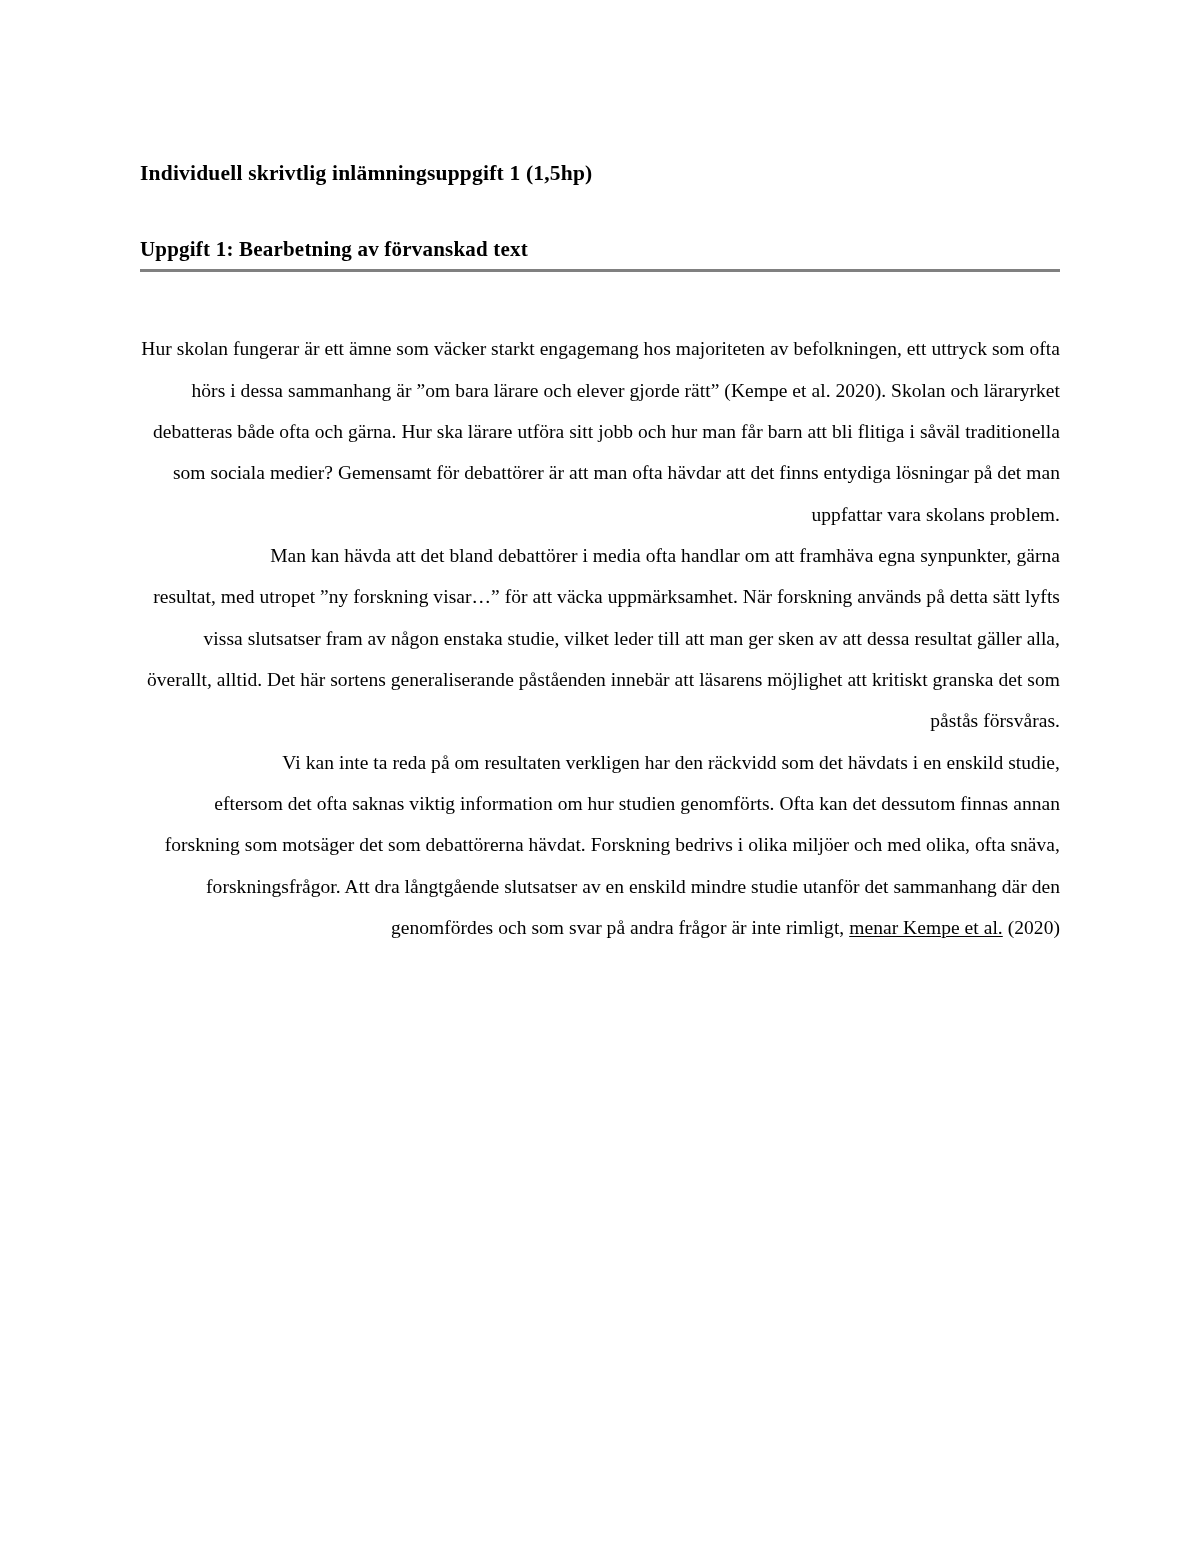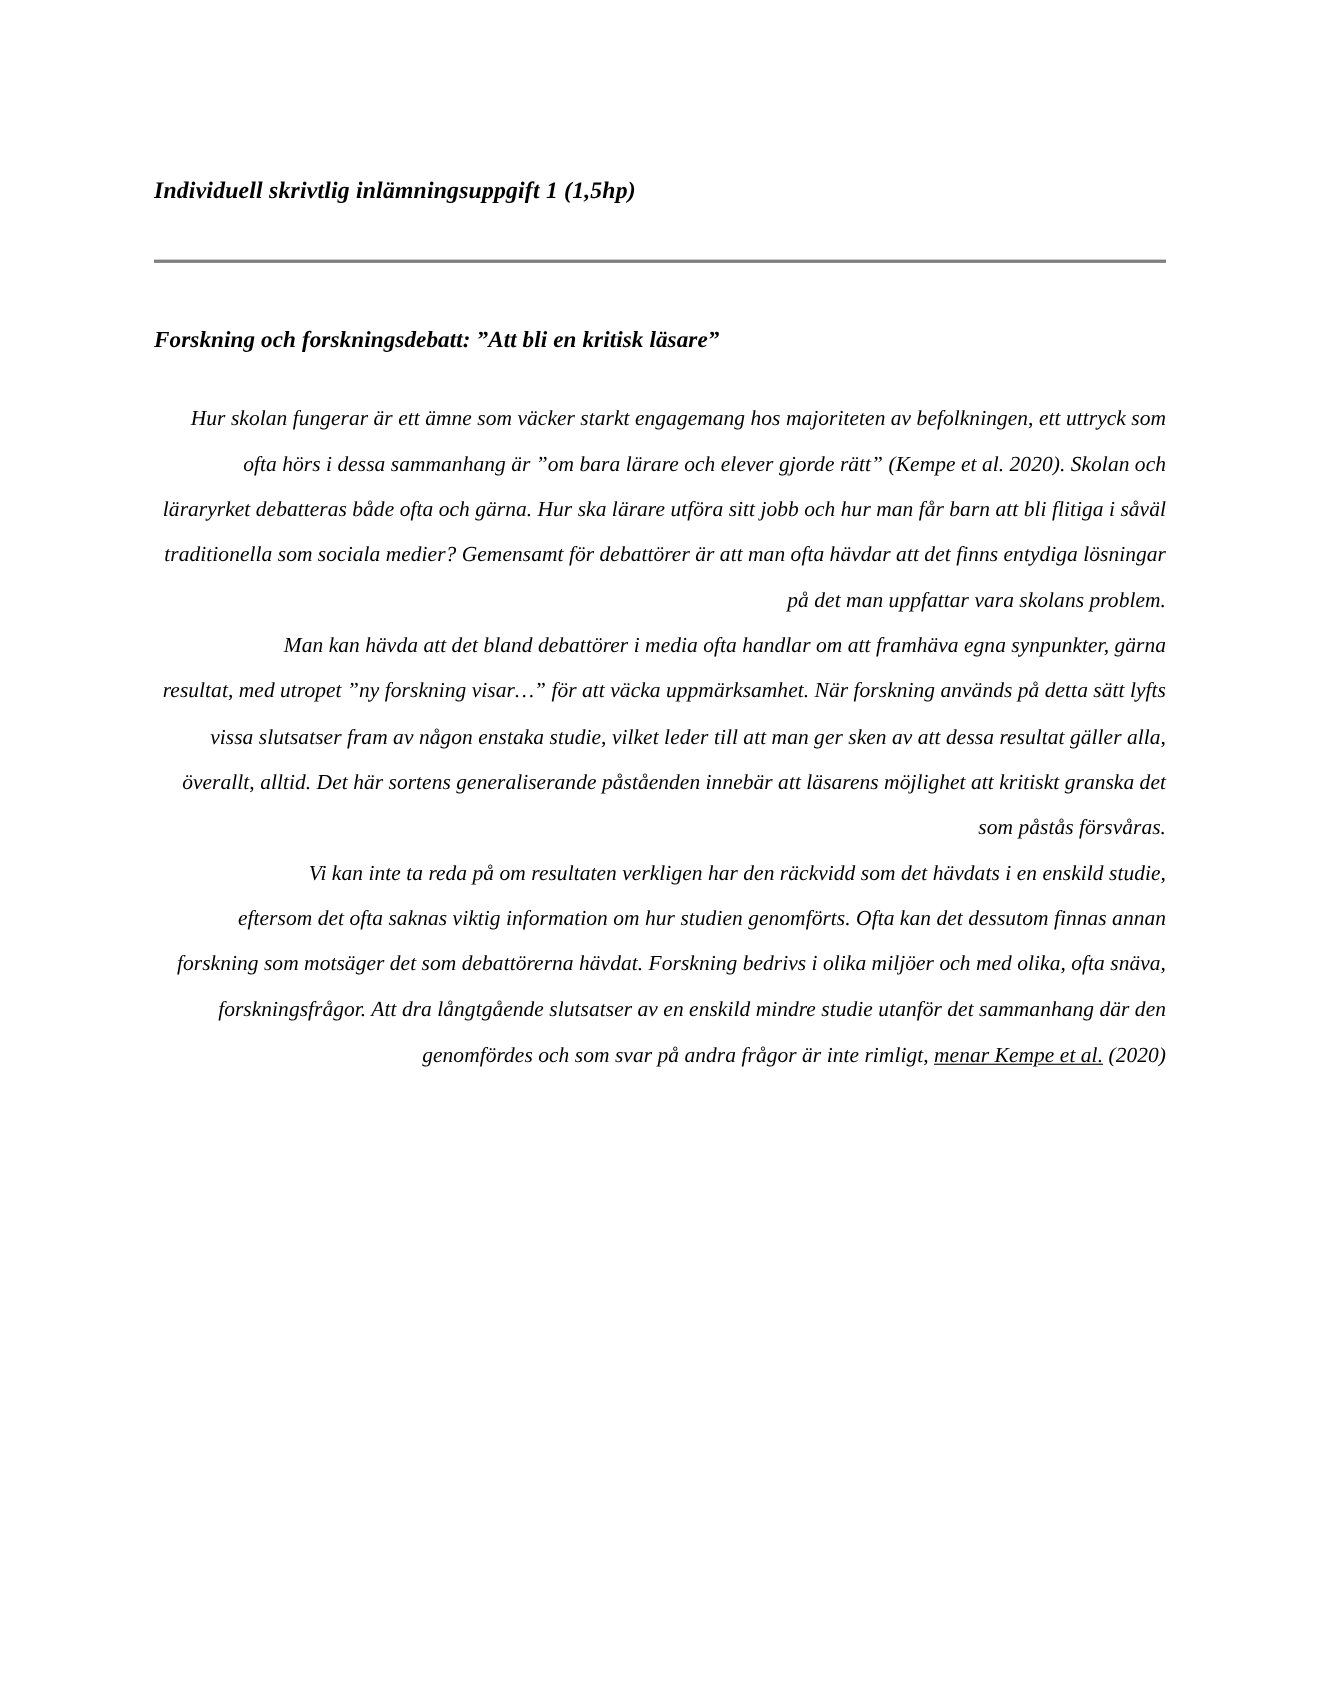--- a/index.html
+++ b/index.html
@@ -13,21 +13,20 @@
     font-family: "Liberation Serif", "DejaVu Serif", serif;
     color: #000000;
     -webkit-font-smoothing: antialiased;
   }
   .page {
     position: relative;
     width: 1200px;
     height: 1553px;
     box-sizing: border-box;
     padding: 160px 140px 80px 140px;
-    font-style: italic;
   }
   .doc-title {
     font-size: 21.5px;
     font-weight: bold;
     letter-spacing: 0.2px;
     margin: 0 0 48px 0;
     line-height: 1.3;
   }
   .section-heading-wrap {
     margin: 0 0 56px 0;
@@ -70,24 +69,24 @@
   }
 </style>
 </head>
 <body>
 
 <div class="page">
 
   <h1 class="doc-title">Individuell skrivtlig inlämningsuppgift 1 (1,5hp)</h1>
 
   <div class="section-heading-wrap">
+    <h2 class="section-heading">Uppgift 1: Bearbetning av förvanskad text</h2>
     <div class="heading-rule"></div>
   </div>
 
-  <h3 class="sub-heading">Forskning och forskningsdebatt: ”Att bli en kritisk läsare”</h3>
 
   <p class="body-text">Hur skolan fungerar är ett ämne som väcker starkt engagemang hos majoriteten av befolkningen, ett uttryck som ofta hörs i dessa sammanhang är ”om bara lärare och elever gjorde rätt” (Kempe et al. 2020). Skolan och läraryrket debatteras både ofta och gärna. Hur ska lärare utföra sitt jobb och hur man får barn att bli flitiga i såväl traditionella som sociala medier? Gemensamt för debattörer är att man ofta hävdar att det finns entydiga lösningar på det man uppfattar vara skolans problem.</p>
 
   <p class="body-text indented">Man kan hävda att det bland debattörer i media ofta handlar om att framhäva egna synpunkter, gärna resultat, med utropet ”ny forskning visar…” för att väcka uppmärksamhet. När forskning används på detta sätt lyfts vissa slutsatser fram av någon enstaka studie, vilket leder till att man ger sken av att dessa resultat gäller alla, överallt, alltid. Det här sortens generaliserande påståenden innebär att läsarens möjlighet att kritiskt granska det som påstås försvåras.</p>
 
   <p class="body-text indented"><span>Vi kan inte ta reda på om resultaten verkligen har den räckvidd som det hävdats i en enskild studie, eftersom det ofta saknas viktig information om hur studien genomförts. Ofta kan det dessutom finnas annan forskning som motsäger det som debattörerna hävdat. Forskning bedrivs i olika miljöer och med olika, ofta snäva, forskningsfrågor. Att dra långtgående slutsatser av en enskild mindre studie utanför det sammanhang där den genomfördes och som svar på andra frågor är inte rimligt, </span><span class="underline">menar Kempe et al.</span><span> (2020)</span></p>
 
 </div>
 
 </body></html>

